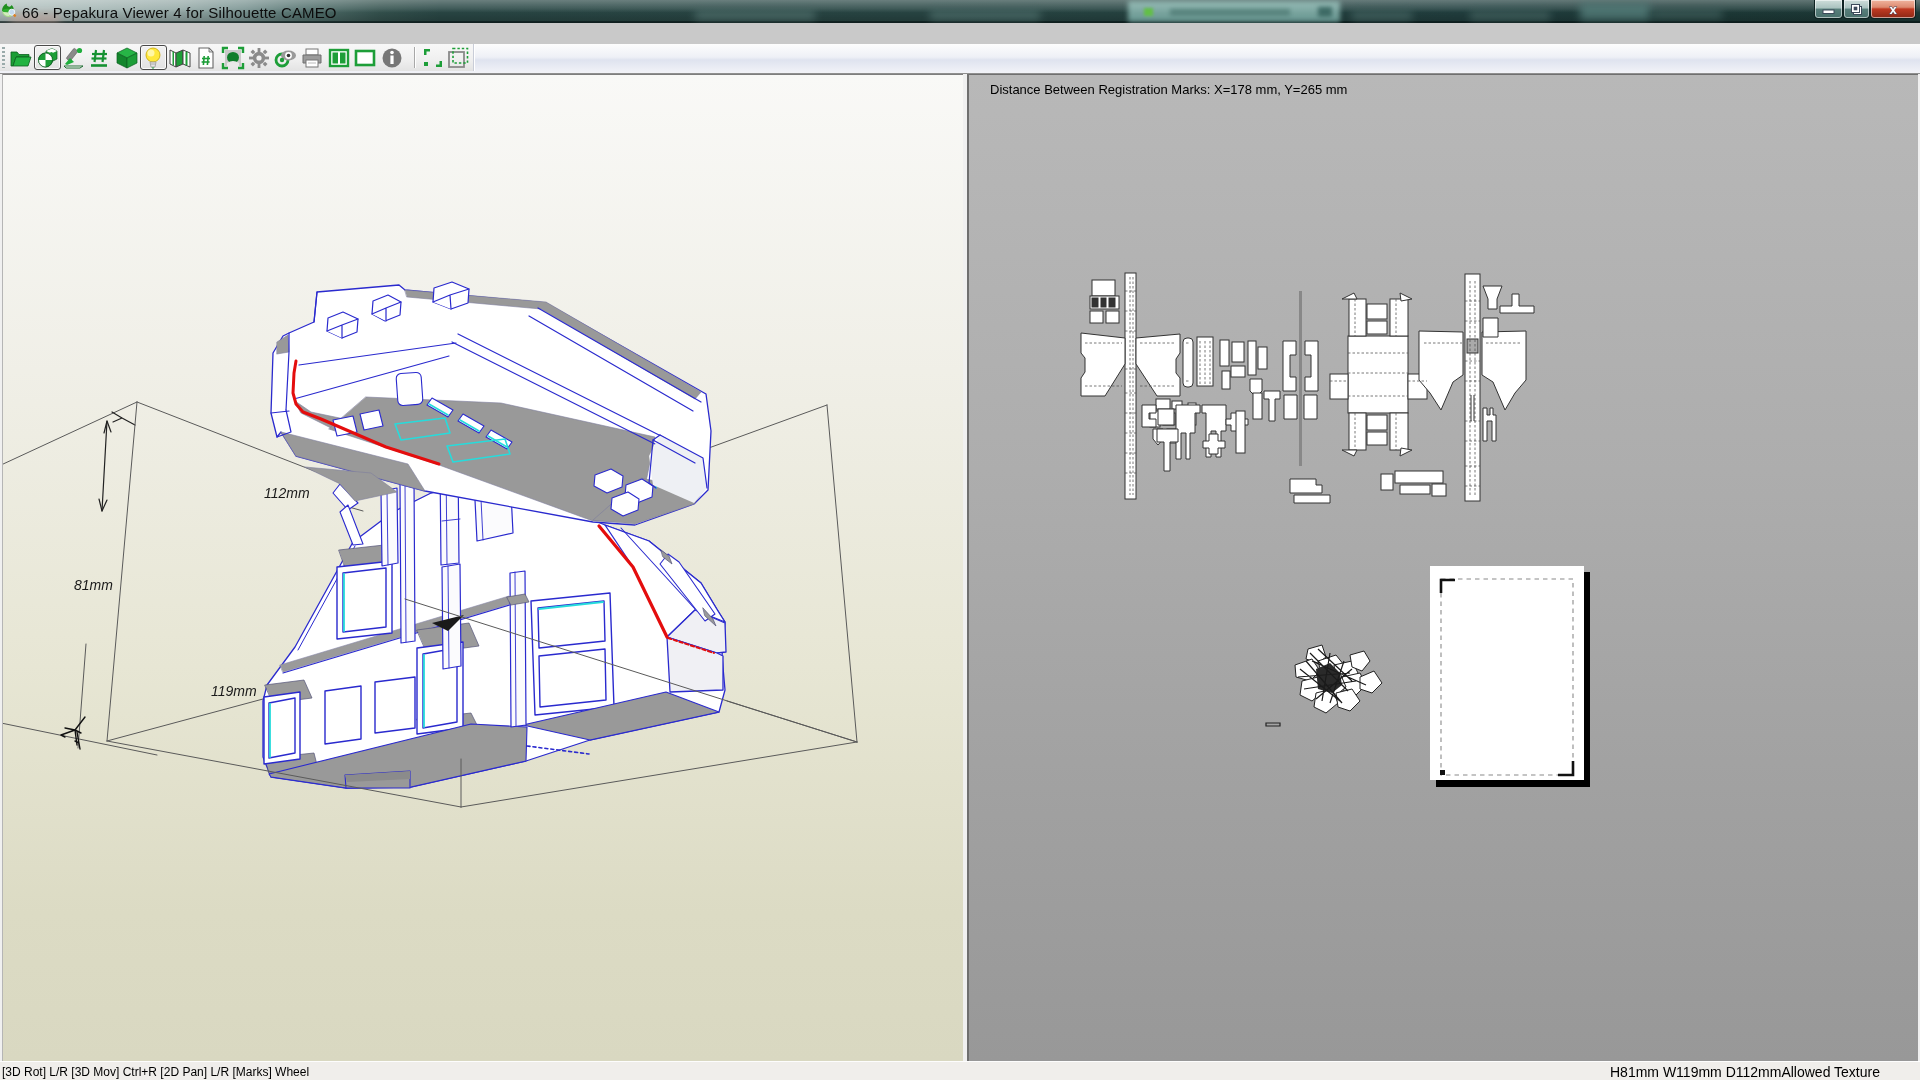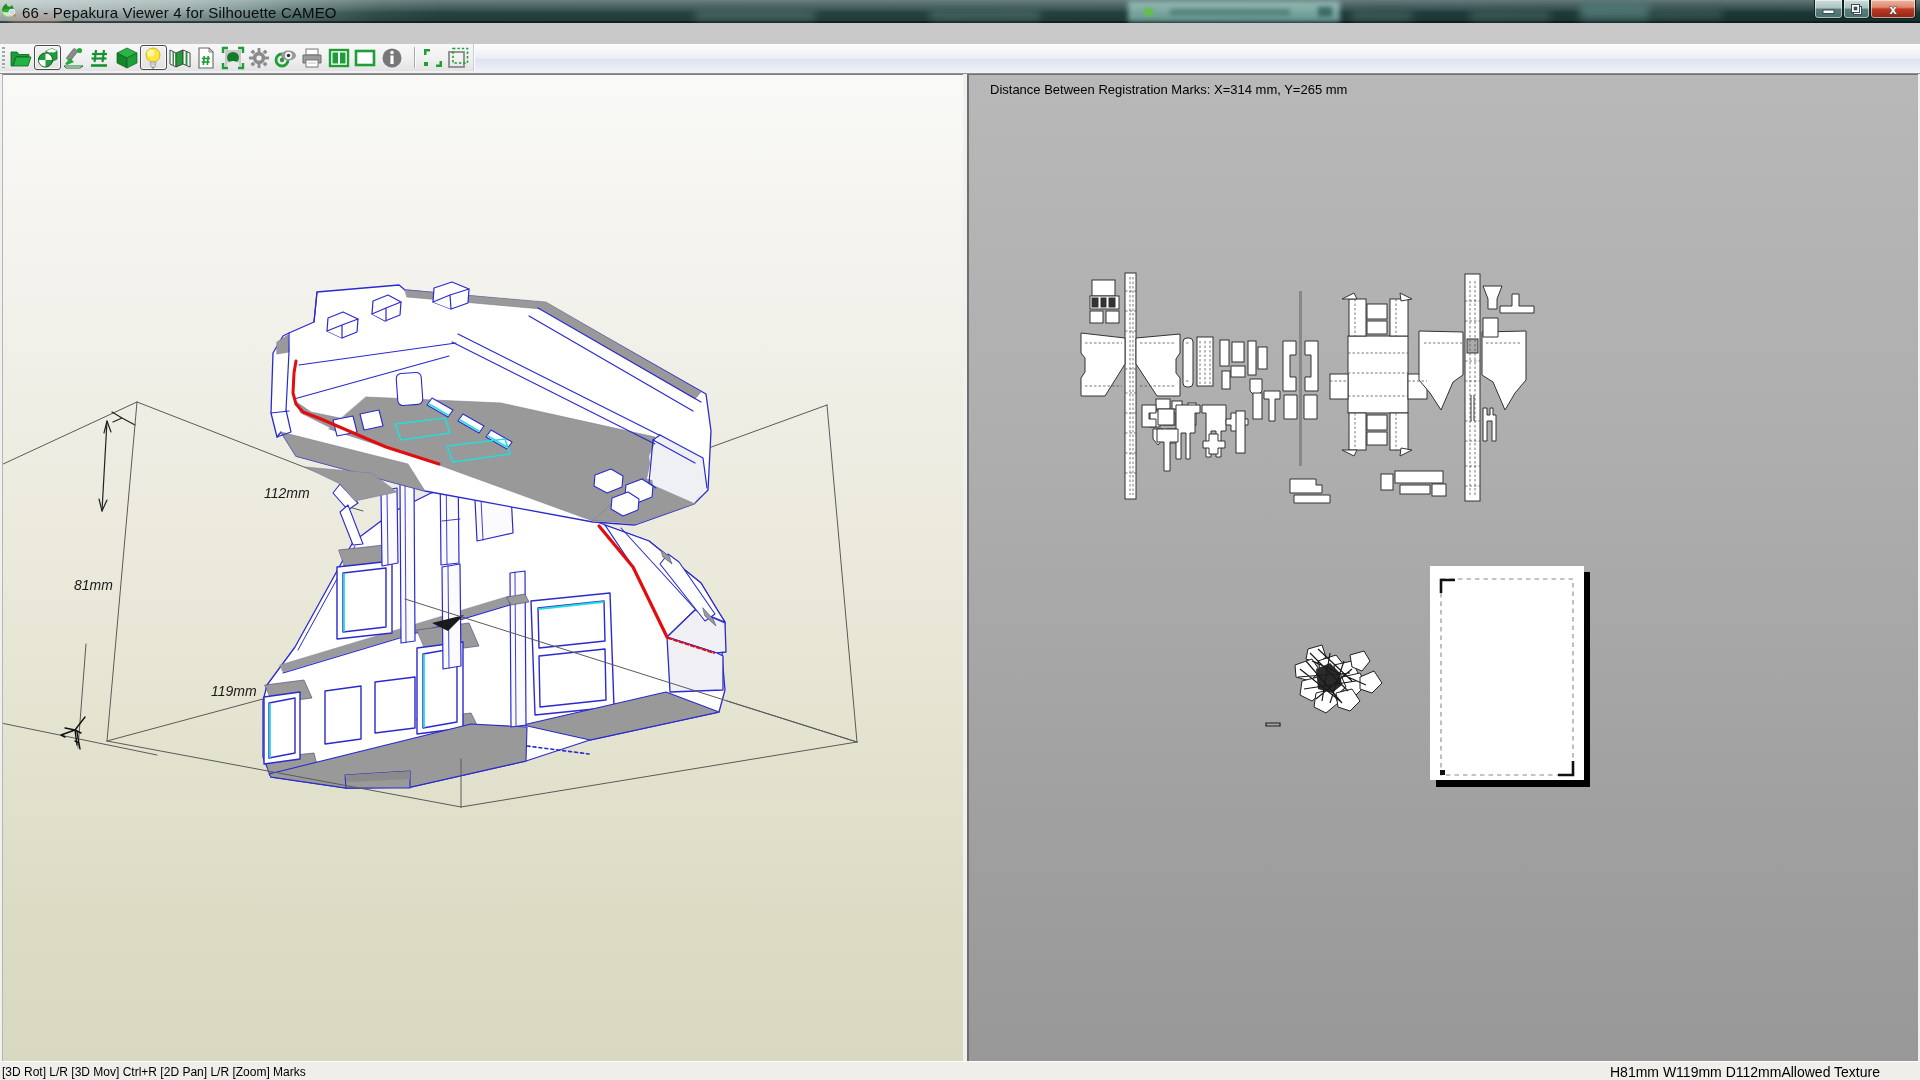--- a/index.html
+++ b/index.html
@@ -404,21 +404,21 @@
         <g fill="#1a1a1a" font-family="Liberation Sans" font-size="14">
           <text x="263" y="497">112mm</text>
           <text x="73" y="589">81mm</text>
           <text x="210" y="695">119mm</text>
         </g>
       </g>
       </svg>
     </div>
     <div id="splitgap"></div>
     <div id="pane2d">
-      <div id="regtext">Distance Between Registration Marks: X=314 mm, Y=265 mm</div>
+      <div id="regtext">Distance Between Registration Marks: X=178 mm, Y=265 mm</div>
       <svg width="948" height="987" viewBox="0 0 948 987" style="position:absolute;left:0;top:0">
       <g transform="translate(-969,-74)">
 
         <rect x="1436" y="571" width="154" height="215" fill="#000000"></rect>
         <rect x="1430" y="565" width="154" height="214" fill="#ffffff"></rect>
         <rect x="1441" y="578" width="132" height="196" fill="none" stroke="#8a8a8a" stroke-width="1.1" stroke-dasharray="4.5 4"></rect>
         <g stroke="#111" stroke-width="2.6" fill="none">
           <path d="M1441,592 L1441,579 L1455,579"></path>
           <path d="M1573,760 L1573,774 L1558,774"></path>
         </g>
@@ -549,16 +549,16 @@
         <path fill="#2a2a2a" d="M1316,668 L1330,662 L1340,672 L1342,684 L1332,692 L1318,688 Z"></path>
         <g stroke="#1a1a1a" stroke-width="1.2" fill="none">
           <path d="M1310,652 L1348,690 M1318,648 L1352,680 M1300,668 L1340,700 M1330,652 L1322,700 M1344,660 L1330,702 M1298,676 L1350,672 M1304,688 L1356,680 M1312,660 L1366,684 M1306,660 L1342,702 M1352,668 L1316,698"></path>
         </g>
         <path d="M1266,722 L1280,722 L1280,725 L1266,725 Z" fill="none" stroke="#222" stroke-width="1.2"></path>
       </g>
       </svg>
     </div>
   </div>
   <div id="statusbar">
-    <div id="status-left">[3D Rot] L/R [3D Mov] Ctrl+R [2D Pan] L/R [Zoom] Marks</div>
+    <div id="status-left">[3D Rot] L/R [3D Mov] Ctrl+R [2D Pan] L/R [Marks] Wheel</div>
     <div id="status-right">H81mm W119mm D112mmAllowed Texture Change</div>
   </div>
 </div>
 
 </body></html>

